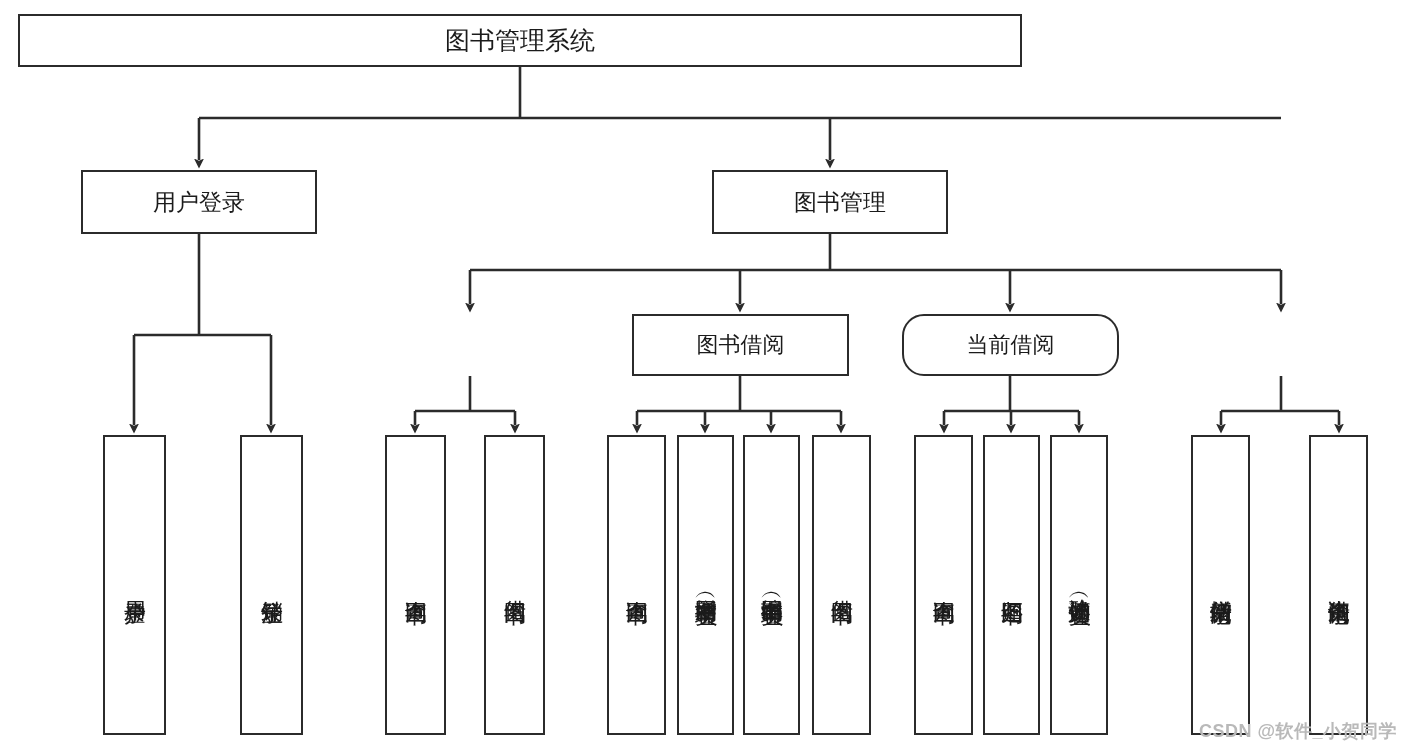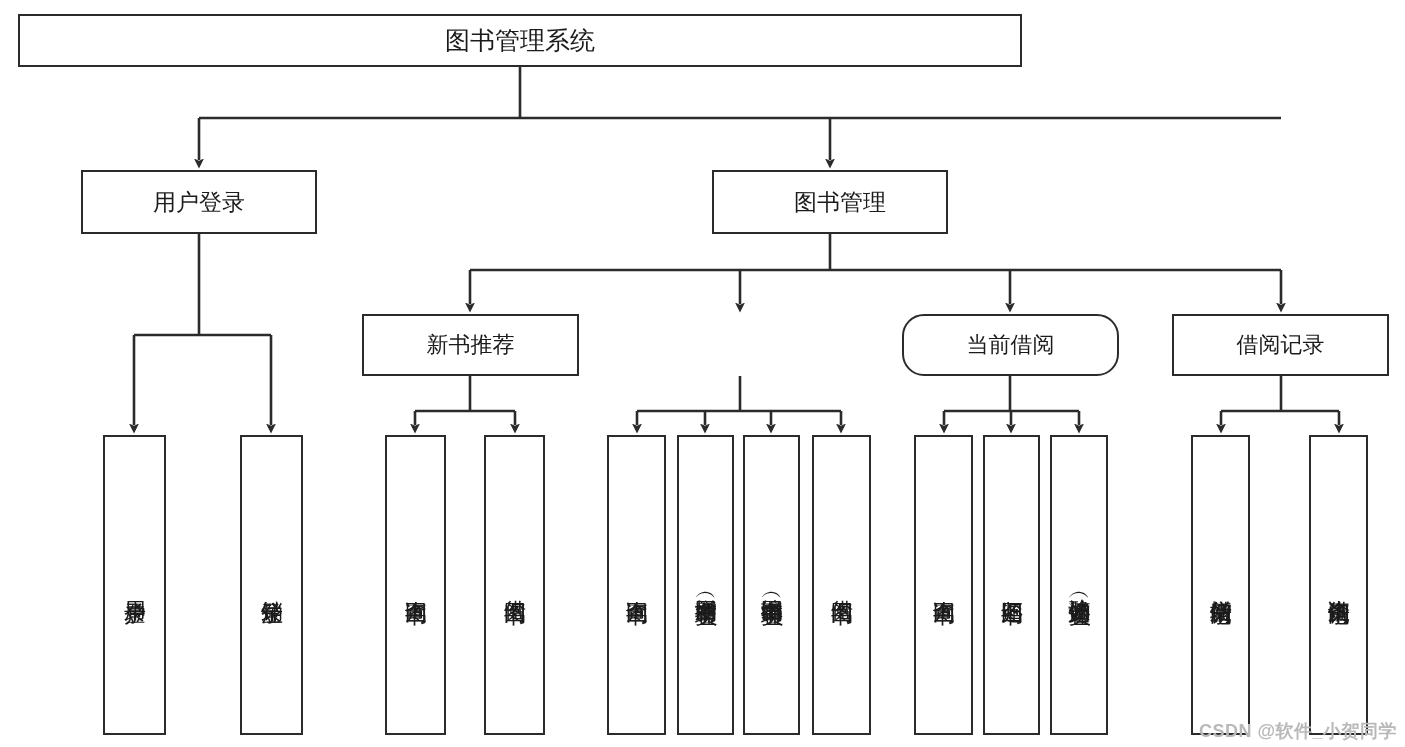--- a/index.html
+++ b/index.html
@@ -128,28 +128,25 @@
     <span>图书管理系统</span>
   </div>
 
   <div class="node lvl2" style="left: 81px; top: 170px; width: 236px; height: 64px;">
     <span>用户登录</span>
   </div>
   <div class="node lvl2" style="left: 712px; top: 170px; width: 236px; height: 64px; padding-left: 20px;">
     <span>图书管理</span>
   </div>
 
-  <div class="node lvl3" style="left: 362px; top: 314px; width: 217px; height: 62px;">
-    <span>新书推荐</span>
+  <div class="node lvl3" style="left: 632px; top: 314px; width: 217px; height: 62px;">
+    <span>图书借阅</span>
   </div>
   <div class="node lvl3" style="left: 902px; top: 314px; width: 217px; height: 62px; border-radius: 22px;">
     <span>当前借阅</span>
-  </div>
-  <div class="node lvl3" style="left: 1172px; top: 314px; width: 217px; height: 62px;">
-    <span>借阅记录</span>
   </div>
 
   <div class="node leaf" style="left: 103px; top: 435px; width: 63px; height: 300px;">
     <span class="vtext" style="margin-top: 146px;">用户登录</span>
   </div>
   <div class="node leaf" style="left: 240px; top: 435px; width: 63px; height: 300px;">
     <span class="vtext" style="margin-top: 146px;">注销登录</span>
   </div>
   <div class="node leaf" style="left: 385px; top: 435px; width: 61px; height: 300px;">
     <span class="vtext" style="margin-top: 146px;">查询图书</span>

